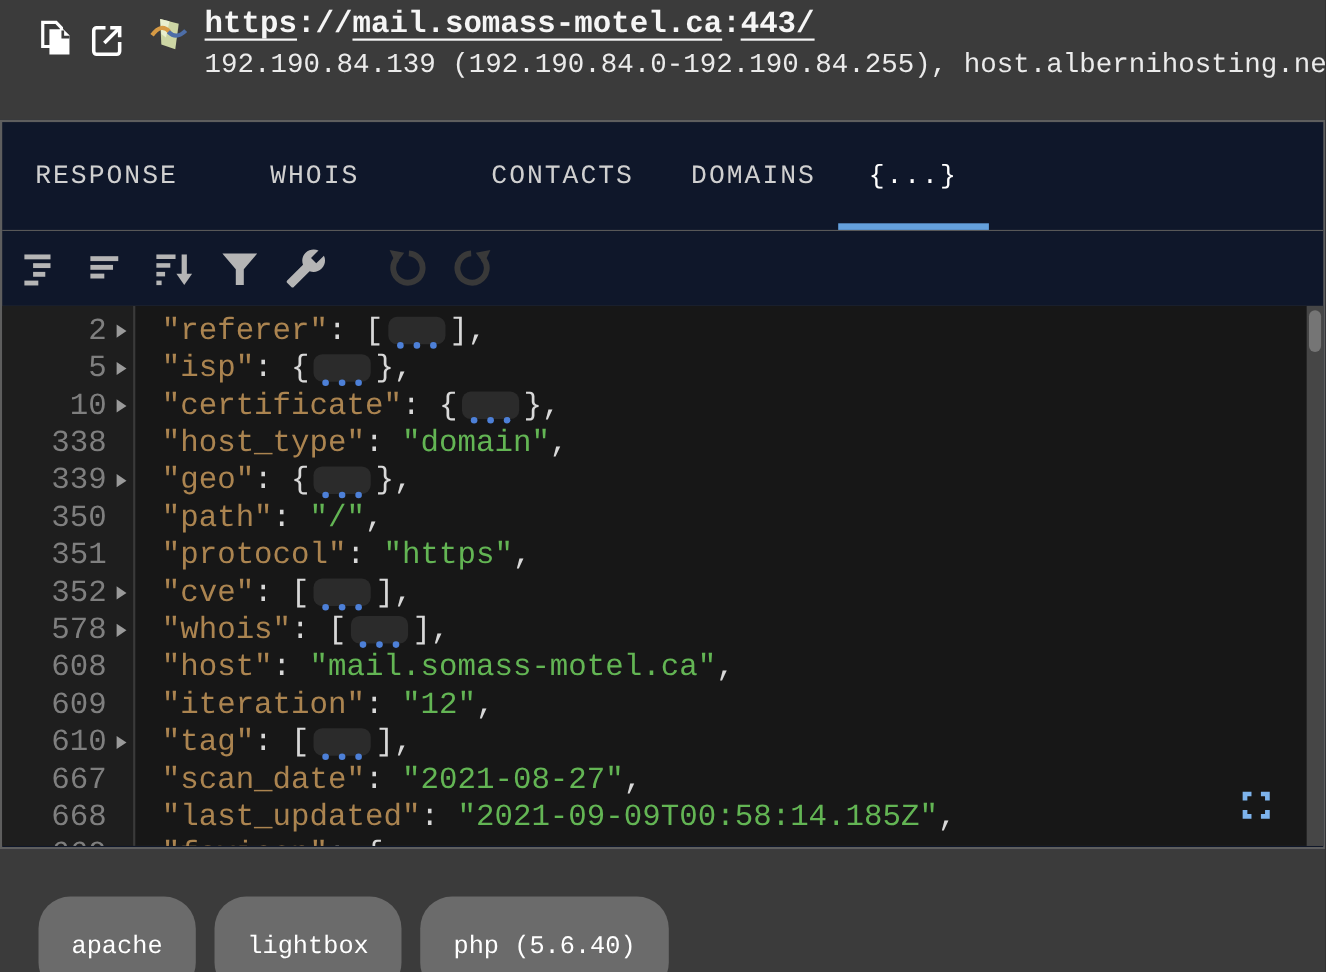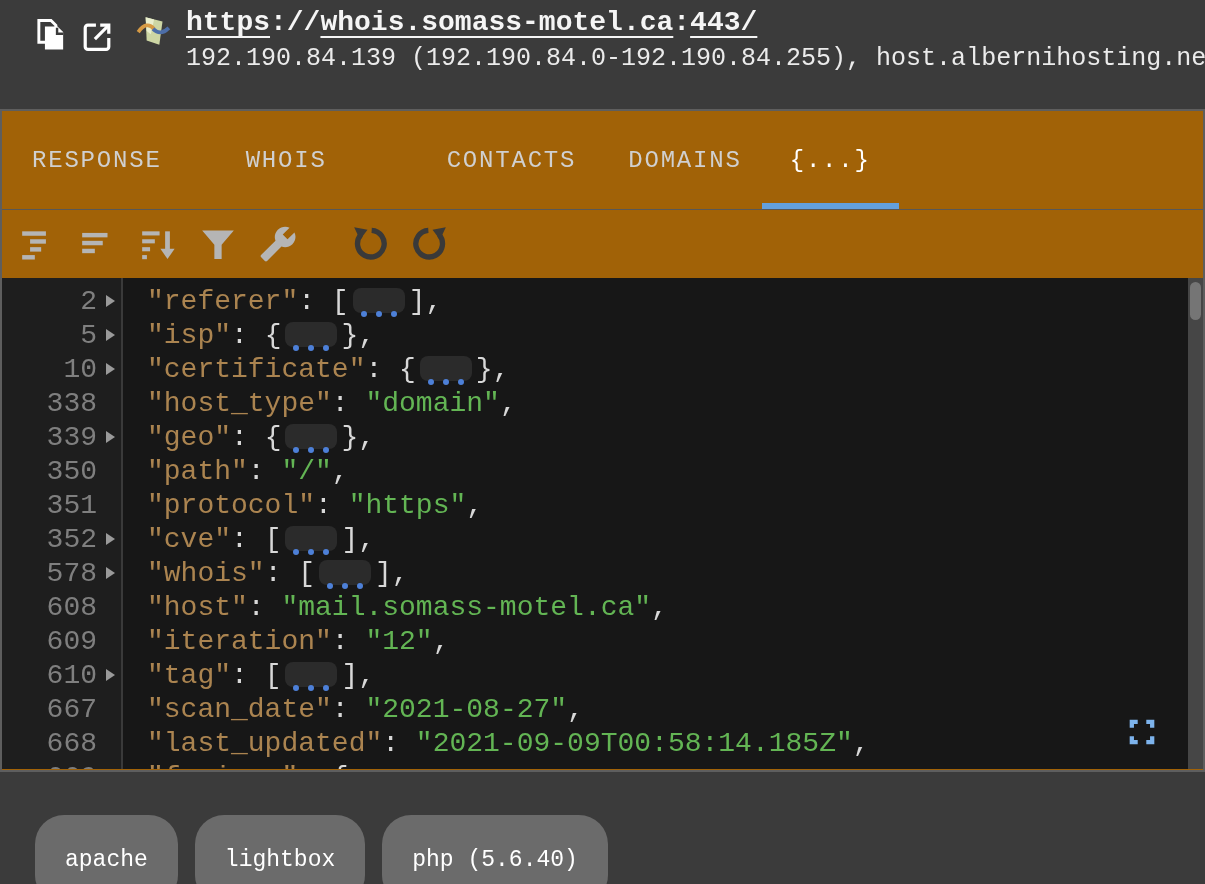--- a/index.html
+++ b/index.html
@@ -12,21 +12,21 @@
   .copy-btn{left:34px;top:18px;}
   .ext-btn{left:80px;top:20px;}
   .favicon{position:absolute;left:134px;top:12px;width:38px;height:38px;}
   .head-text{position:absolute;left:186px;top:5px;}
   .url-line{font-size:28px;font-weight:bold;color:#f5f5f5;white-space:nowrap;line-height:36px;cursor:pointer;}
   .url-line .u{text-decoration:underline;text-decoration-thickness:2px;text-underline-offset:6px;}
   .sub-line{font-size:25px;color:#ebebeb;white-space:nowrap;line-height:30px;margin-top:3px;}
 
   
   .panel{position:absolute;left:0;top:109px;width:1205px;height:663px;box-sizing:border-box;
-         background:#a16207;border:2px solid #5e5e5e;}
+         background:#0f172a;border:2px solid #5e5e5e;}
 
   
   .tabbar{position:relative;height:98px;border-bottom:1px solid #585858;display:flex;align-items:stretch;}
   .tab{display:flex;align-items:center;position:relative;color:#d0d0d0;font-size:24px;letter-spacing:1.8px;
        white-space:nowrap;cursor:pointer;}
   .tab:nth-child(1){margin-left:30px;}
   .tab:nth-child(2){margin-left:84px;}
   .tab:nth-child(3){margin-left:120px;}
   .tab:nth-child(4){margin-left:52px;}
   .tab:nth-child(5){margin-left:48px;}
@@ -94,21 +94,21 @@
     </div>
     <div class="favicon">
       <svg width="38" height="38" viewBox="0 0 36 36">
         <polygon points="11,5 27,9 24,31 12,27" fill="#cdd6a4"></polygon>
         <polygon points="11,5 19,7 16,21 12,18" fill="#e9efce"></polygon>
         <path d="M4 19 Q 12 8 19 16" stroke="#d69a44" stroke-width="3.6" fill="none"></path>
         <path d="M18 16 Q 25 23 33 15" stroke="#4d6ea8" stroke-width="3.6" fill="none"></path>
       </svg>
     </div>
     <div class="head-text">
-      <div class="url-line"><span class="u">https</span><span>://</span><span class="u">whois.somass-motel.ca</span><span>:</span><span class="u">443/</span></div>
+      <div class="url-line"><span class="u">https</span><span>://</span><span class="u">mail.somass-motel.ca</span><span>:</span><span class="u">443/</span></div>
       <div class="sub-line">192.190.84.139 (192.190.84.0-192.190.84.255), host.albernihosting.net</div>
     </div>
   </div>
 
   <div class="panel">
 
     <div class="tabbar" id="tabbar">
         <div class="tab">
           <span>RESPONSE</span>
         </div>

